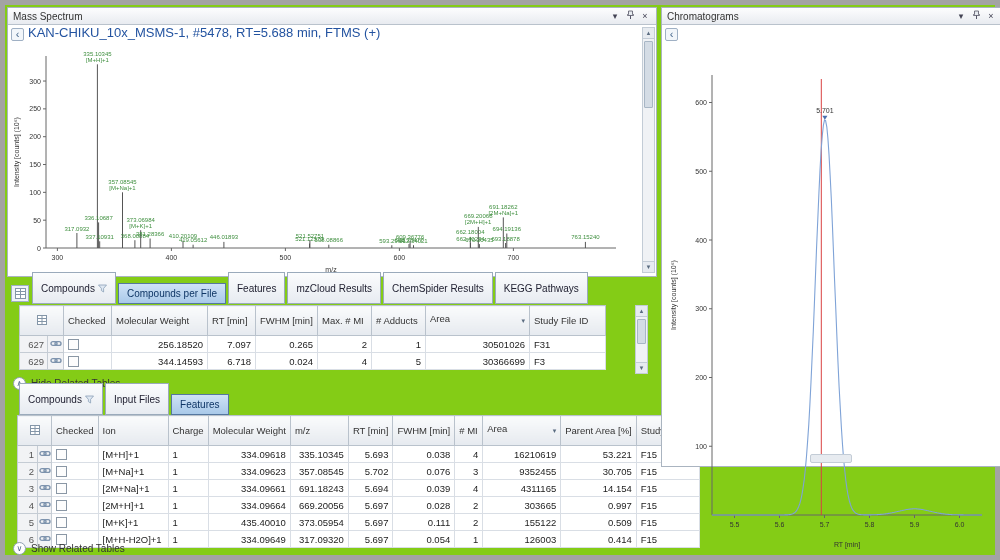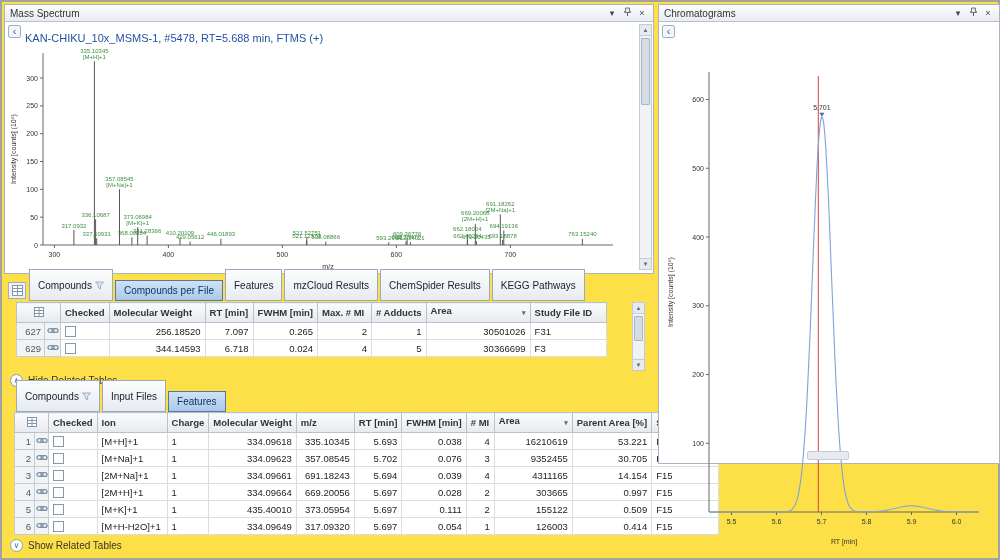--- a/index.html
+++ b/index.html
@@ -1,38 +1,38 @@
 <!DOCTYPE html>
 <html><head>
 <meta charset="utf-8">
 <style>
 *{box-sizing:border-box;margin:0;padding:0}
 html,body{width:1000px;height:560px;overflow:hidden}
 body{font-family:"Liberation Sans",sans-serif;font-size:10px;color:#222;background:#dfe3e8}
-.app{position:relative;width:1000px;height:560px;background:#fde047;border:2px solid #a3a3a3}
+.app{position:relative;width:1000px;height:560px;background:#84cc16;border:5px solid #a3a3a3}
 .panel{position:absolute;background:#fff;border:1px solid #aab4c0}
 .panel-title{height:17px;background:linear-gradient(#fdfdfe,#e8ebf0);border-bottom:1px solid #b9c2cc;display:flex;align-items:center;padding:0 5px;font-size:10px;color:#333}
 .pt-icons{margin-left:auto;display:flex;align-items:center;gap:3px}
 .pt-icons span{width:12px;text-align:center;color:#445;font-size:9px;line-height:12px}
 .panel-body{position:relative;width:100%;height:calc(100% - 17px);background:#fff}
 .back-btn{position:absolute;left:3px;top:3px;width:13px;height:13px;border:1px solid #9fb0c4;border-radius:2px;background:#f2f6fa;color:#44658a;font-size:11px;line-height:11px;text-align:center;z-index:5}
-.spec-header{position:absolute;left:20px;top:11px;color:#2353a0;font-size:11px;line-height:10px;white-space:nowrap;z-index:4}
+.spec-header{position:absolute;left:20px;top:3px;color:#2353a0;font-size:13px;line-height:10px;white-space:nowrap;z-index:4}
 .vscroll{position:absolute;width:13px;background:#f0f2f5;border:1px solid #c3ccd6;display:flex;flex-direction:column}
 .sb-btn{height:11px;font-size:6px;color:#5a6c80;text-align:center;line-height:11px;background:#e7ebf0}
 .sb-btn.up{border-bottom:1px solid #c3ccd6}
 .sb-btn.dn{border-top:1px solid #c3ccd6}
 .sb-track{flex:1;position:relative}
 .sb-thumb{position:absolute;left:1px;right:1px;top:2px;height:45%;background:#d4dce5;border:1px solid #a8b6c5;border-radius:1px}
 .hscroll{position:absolute;left:148px;bottom:3px;width:42px;height:9px;border:1px solid #c3ccd6;background:#e7ebf0;border-radius:2px}
 .tabstrip{position:absolute;display:flex;align-items:flex-end;height:22px}
 .ts-icon{width:18px;height:17px;border:1px solid #9fb0c4;background:#eef2f7;margin-right:3px;display:flex;align-items:center;justify-content:center;align-self:center}
 .tab{display:flex;align-items:center;height:32px;padding:0 8px;background:linear-gradient(#fbfcfd,#e7ebf1);border:1px solid #9aaabb;margin-right:2px;font-size:10px;color:#223;white-space:nowrap}
 .tab.active{background:linear-gradient(#cfe2f6,#a9c9e9);border-color:#55779f;color:#0f3666;height:21px}
 .grid{border-collapse:collapse;table-layout:fixed;background:#fff;font-size:9.5px}
-.grid th{background:linear-gradient(#fafbfc,#e6eaef);border:1px solid #b9c2cc;font-weight:bold;height:20px;padding:0 4px;color:#333;text-align:left;white-space:nowrap;overflow:hidden}
+.grid th{background:linear-gradient(#fafbfc,#e6eaef);border:1px solid #b9c2cc;font-weight:normal;height:30px;padding:0 4px;color:#333;text-align:left;white-space:nowrap;overflow:hidden}
 .grid td{border:1px solid #d9dee5;height:17px;padding:0 4px;white-space:nowrap;overflow:hidden;background:#fff}
 .grid td.r{text-align:right}
 .grid td.c{text-align:left}
 .grid td.l{text-align:left}
 .grid td.rownum{background:#f2f3f5;color:#555;text-align:right;border-color:#c5ccd4;padding-right:3px}
 .grid td.iconc{background:#f2f3f5;border-color:#c5ccd4;text-align:center;padding:0}
 .grid tr.sel td{background:#c9e0f7;border-top:1px solid #2d4f8a;border-bottom:1px solid #2d4f8a}
 .grid tr.sel td:first-child{border-left:1px solid #2d4f8a}
 .grid tr.sel td:last-child{border-right:1px solid #2d4f8a}
 .cb{display:inline-block;width:11px;height:11px;border:1px solid #8a97a5;background:#fdfdfd;vertical-align:middle}

